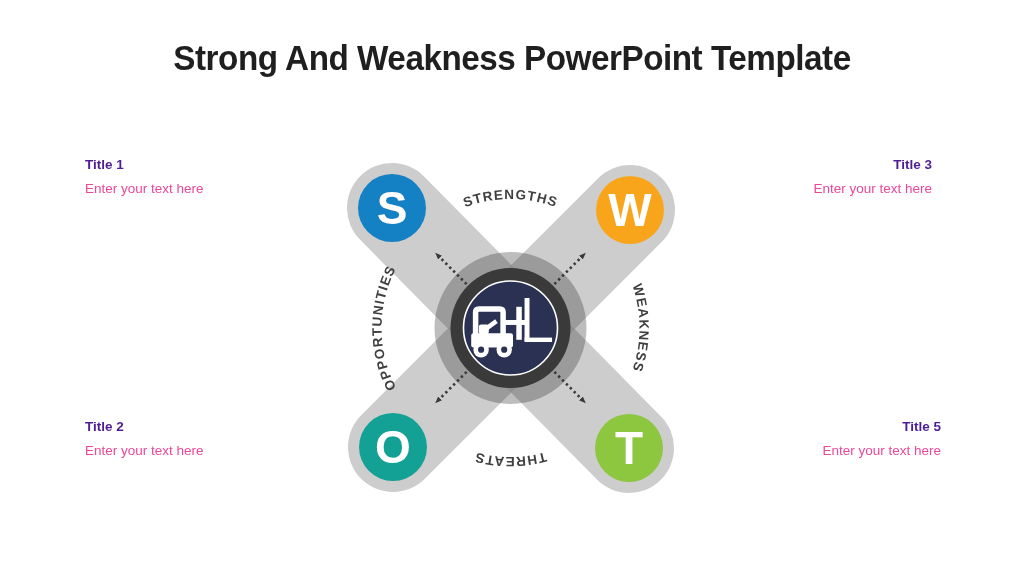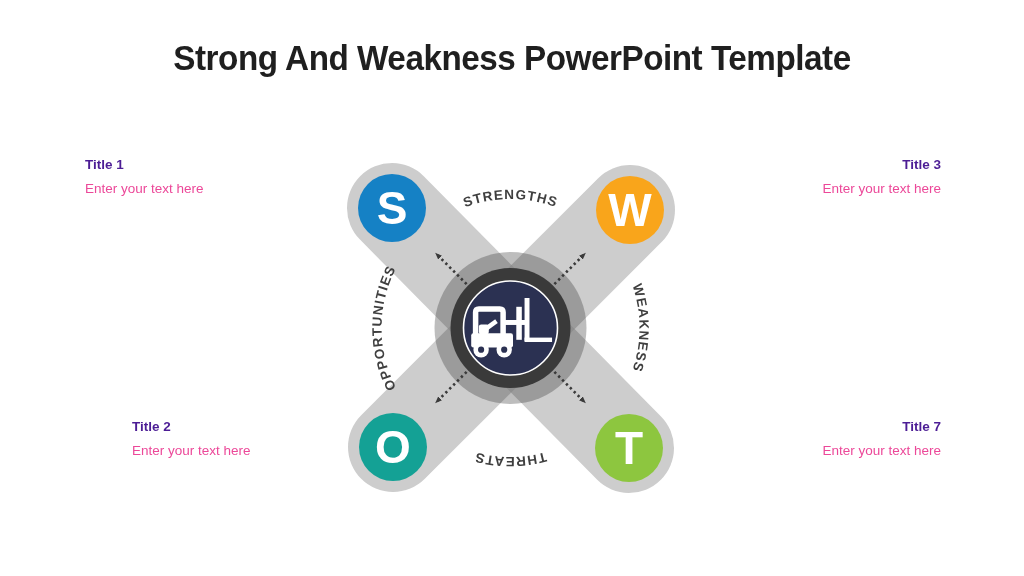--- a/index.html
+++ b/index.html
@@ -4,22 +4,22 @@
 <style>
   html,body{margin:0;padding:0;}
   body{width:1024px;height:576px;background:#ffffff;font-family:"Liberation Sans",sans-serif;overflow:hidden;}
   .slide{position:relative;width:1024px;height:448px;background:#ffffff;}
   .slide-title{position:absolute;top:38px;left:0;width:1024px;text-align:center;margin:0;
     font-size:35px;font-weight:bold;color:#1f1f1f;letter-spacing:-0.5px;transform:scaleX(0.95);}
   .ph{position:absolute;width:230px;}
   .ph .ph-label{font-size:13.5px;font-weight:bold;color:#4c1d95;line-height:15px;}
   .ph .ph-body{font-size:13.5px;color:#ec4899;line-height:15px;margin-top:9px;}
   .ph-1{left:85px;top:157px;}
-  .ph-2{left:85px;top:419px;margin-left:47px;}
-  .ph-3{right:83px;top:157px;text-align:right;}
+  .ph-2{left:85px;top:419px;}
+  .ph-3{right:92px;top:157px;text-align:right;}
   .ph-4{right:83px;top:419px;text-align:right;}
   svg.diagram{position:absolute;left:330px;top:148px;}
   .letter{font-family:"Liberation Sans",sans-serif;font-size:46px;font-weight:bold;fill:#ffffff;text-anchor:middle;}
   .arc-label text{font-family:"Liberation Sans",sans-serif;font-size:13.5px;font-weight:bold;
     fill:#3f3f3f;letter-spacing:1.1px;text-anchor:middle;}
 </style>
 </head>
 <body>
 
 <div class="slide">
@@ -35,21 +35,21 @@
     <div class="ph-label">Title 2</div>
     <div class="ph-body">Enter your text here</div>
   </div>
 
   <div class="ph ph-3">
     <div class="ph-label">Title 3</div>
     <div class="ph-body">Enter your text here</div>
   </div>
 
   <div class="ph ph-4">
-    <div class="ph-label">Title 7</div>
+    <div class="ph-label">Title 5</div>
     <div class="ph-body">Enter your text here</div>
   </div>
 
   <svg class="diagram" width="362" height="364" viewBox="0 0 362 364">
     <defs>
       <marker id="arrowhead" markerWidth="8" markerHeight="7" refX="5.8" refY="2.7" orient="auto" markerUnits="userSpaceOnUse">
         <path d="M0,0 L7,2.7 L0,5.4 Z" fill="#3a3a3a"></path>
       </marker>
       <path id="labelPathA" d="M 51.5 180 A 129 129 0 1 1 309.5 180 A 129 129 0 1 1 51.5 180" fill="none"></path>
       <path id="labelPathB" d="M 180.5 309 A 129 129 0 1 1 180.5 51 A 129 129 0 1 1 180.5 309" fill="none"></path>

